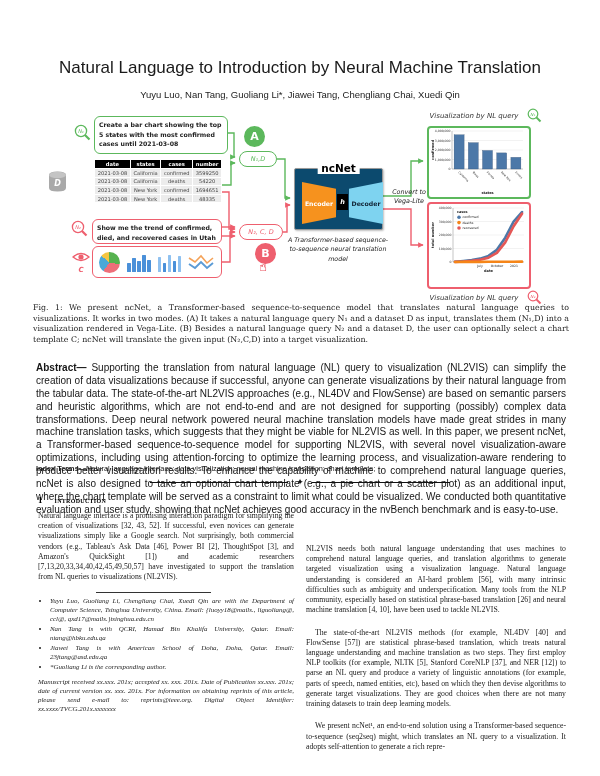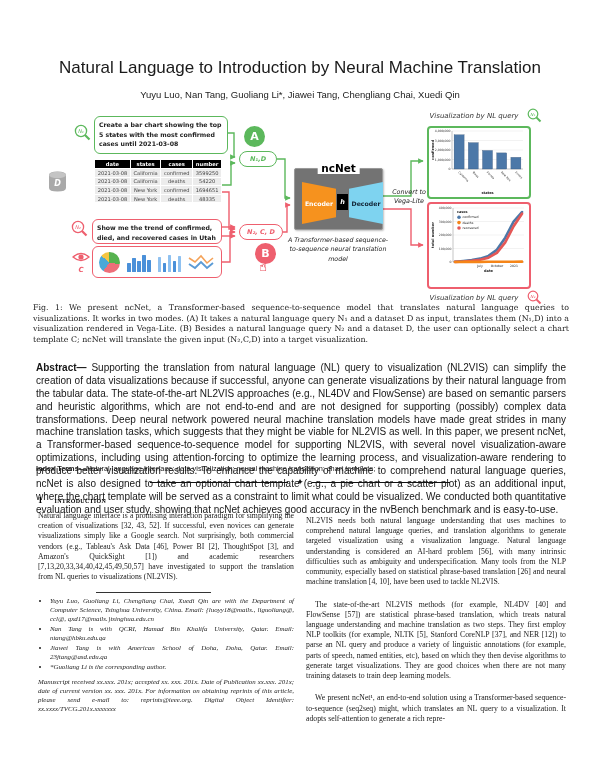--- a/index.html
+++ b/index.html
@@ -23,25 +23,25 @@
   .bubble.red{border:1.6px solid var(--red);}
   .mag{position:absolute;}
   .dtable{position:absolute;border-collapse:collapse;font-size:5.1px;}
   .dtable th{background:#000;color:#fff;font-weight:700;padding:1px 2px;border:0.5px solid #fff;font-size:5.2px;}
   .dtable td{background:#ececec;color:#444;padding:0.8px 2px;border:0.5px solid #fff;text-align:center;}
   .cyl{position:absolute;}
   .tag-circle{position:absolute;border-radius:50%;color:#fff;font-weight:700;font-size:11px;
               display:flex;align-items:center;justify-content:center;}
   .tag-circle.green{background:var(--green);}
   .tag-circle.red{background:var(--red);}
-  .io-box{position:absolute;background:#fff;border-radius:8px;font-style:italic;font-weight:700;
+  .io-box{position:absolute;background:#fff;border-radius:8px;font-style:italic;font-weight:400;
           font-size:6.5px;display:flex;align-items:center;justify-content:center;}
   .io-box.green{border:1.4px solid var(--green);color:var(--green);}
   .io-box.red{border:1.4px solid var(--red);color:var(--red);}
-  .ncnet{position:absolute;left:264px;top:60px;width:89px;height:62px;background:#737373;
+  .ncnet{position:absolute;left:264px;top:60px;width:89px;height:62px;background:#0c4a6e;
          border:1px solid #999;border-radius:2px;box-shadow:1px 1px 2px rgba(0,0,0,.25);}
   .ncnet-title{position:absolute;left:50%;top:-7px;transform:translateX(-50%);background:#fff;
                padding:0 4px;font-weight:700;font-size:10.5px;color:#000;}
   .encoder{position:absolute;left:7px;top:13px;width:34px;height:42px;background:var(--orange);
            clip-path:polygon(0 0,100% 16%,100% 84%,0 100%);display:flex;align-items:center;
            justify-content:center;color:#fff;font-weight:700;font-size:6.2px;}
   .hbox{position:absolute;left:42px;top:25px;width:11px;height:16px;background:#000;color:#fff;
         font-style:italic;font-weight:700;font-size:6.5px;display:flex;align-items:center;justify-content:center;}
   .decoder{position:absolute;left:54px;top:13px;width:34px;height:42px;background:var(--blue);
            clip-path:polygon(0 16%,100% 0,100% 100%,0 84%);display:flex;align-items:center;
@@ -72,21 +72,21 @@
             font-size:10px;line-height:1.29;text-align:justify;color:#161616;}
   .abstract .b,.index .b{font-weight:700;}
   .index{position:absolute;left:36px;top:457px;width:530px;font-family:"Liberation Sans",sans-serif;
          font-size:7.35px;line-height:1.3;text-align:justify;color:#161616;}
   .divider{position:absolute;left:150px;top:478px;width:300px;display:flex;align-items:center;gap:8px;color:#111;}
   .divider .ln{flex:1;border-top:1px solid #111;}
   .divider .dm{font-size:9px;line-height:1;}
   
   .col{position:absolute;font-size:7.75px;line-height:1.32;text-align:justify;color:#191919;}
   .col-left{left:38px;top:495px;width:256px;}
-  .col-right{left:306px;top:495px;width:260px;}
+  .col-right{left:306px;top:523px;width:260px;}
   .sec-head{font-size:9px;font-weight:700;margin:0 0 4px 0;color:#000;}
   .sec-head .sc{font-variant:small-caps;text-transform:lowercase;margin-left:12px;letter-spacing:0.3px;margin-top:10px;}
   .col p{margin:0;}
   .col p.ind{text-indent:9px;}
   .col-right{padding-top:21px;}
   .col-right p + p{margin-top:12px;}
   .fnblock{position:absolute;left:38px;top:592px;width:256px;font-size:6.9px;line-height:1.3;
            font-style:italic;color:#1c1c1c;text-align:justify;}
   .fnrule{width:115px;border-top:0.8px solid #333;margin:0 0 4px 58px;}
   .fnblock ul{margin:0;padding-left:12px;}

